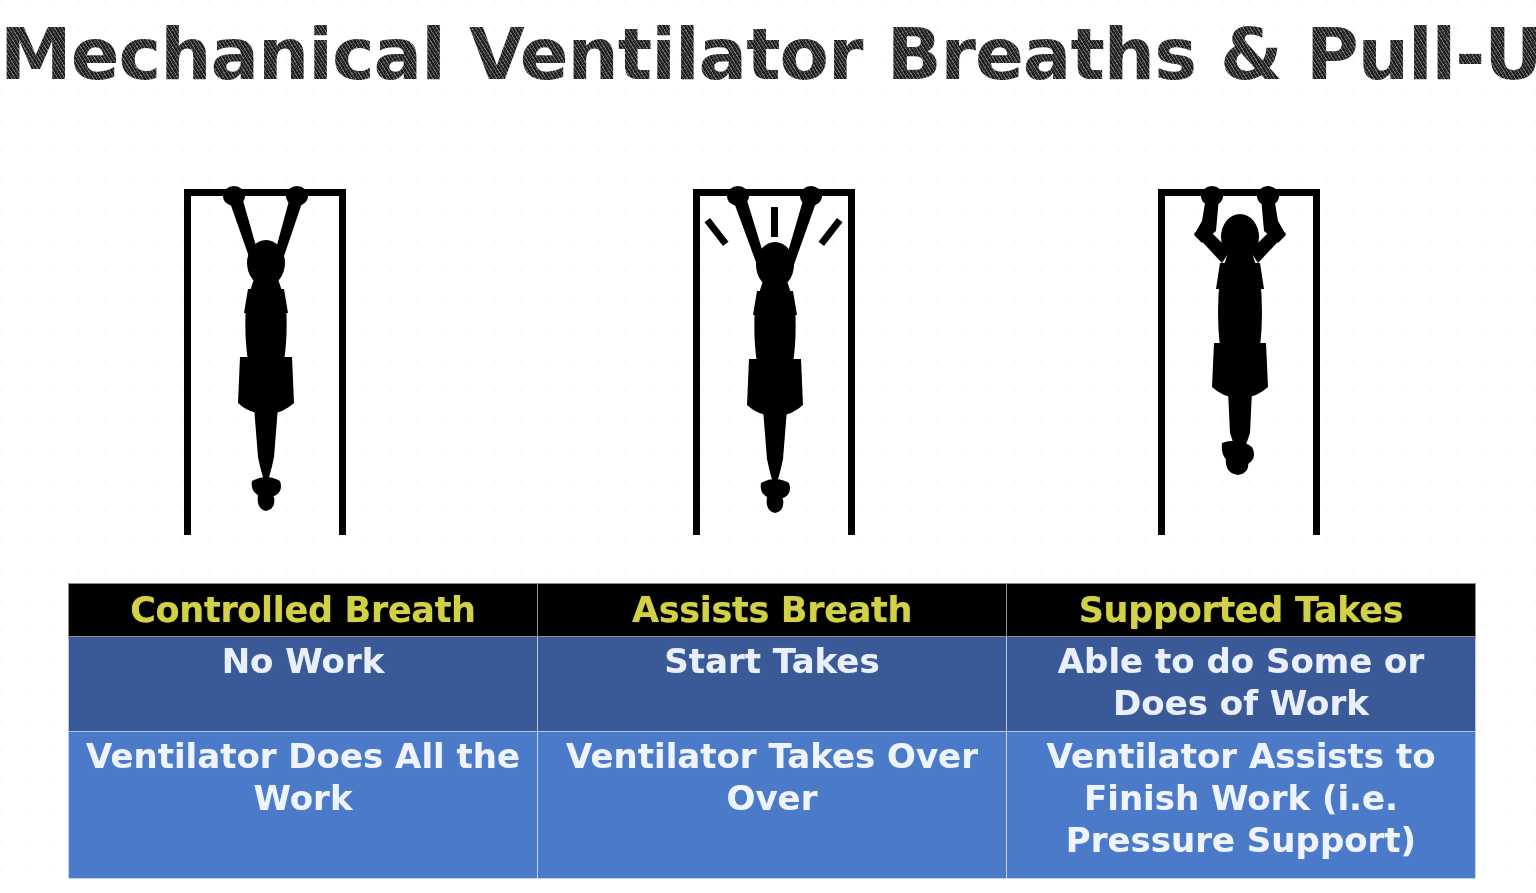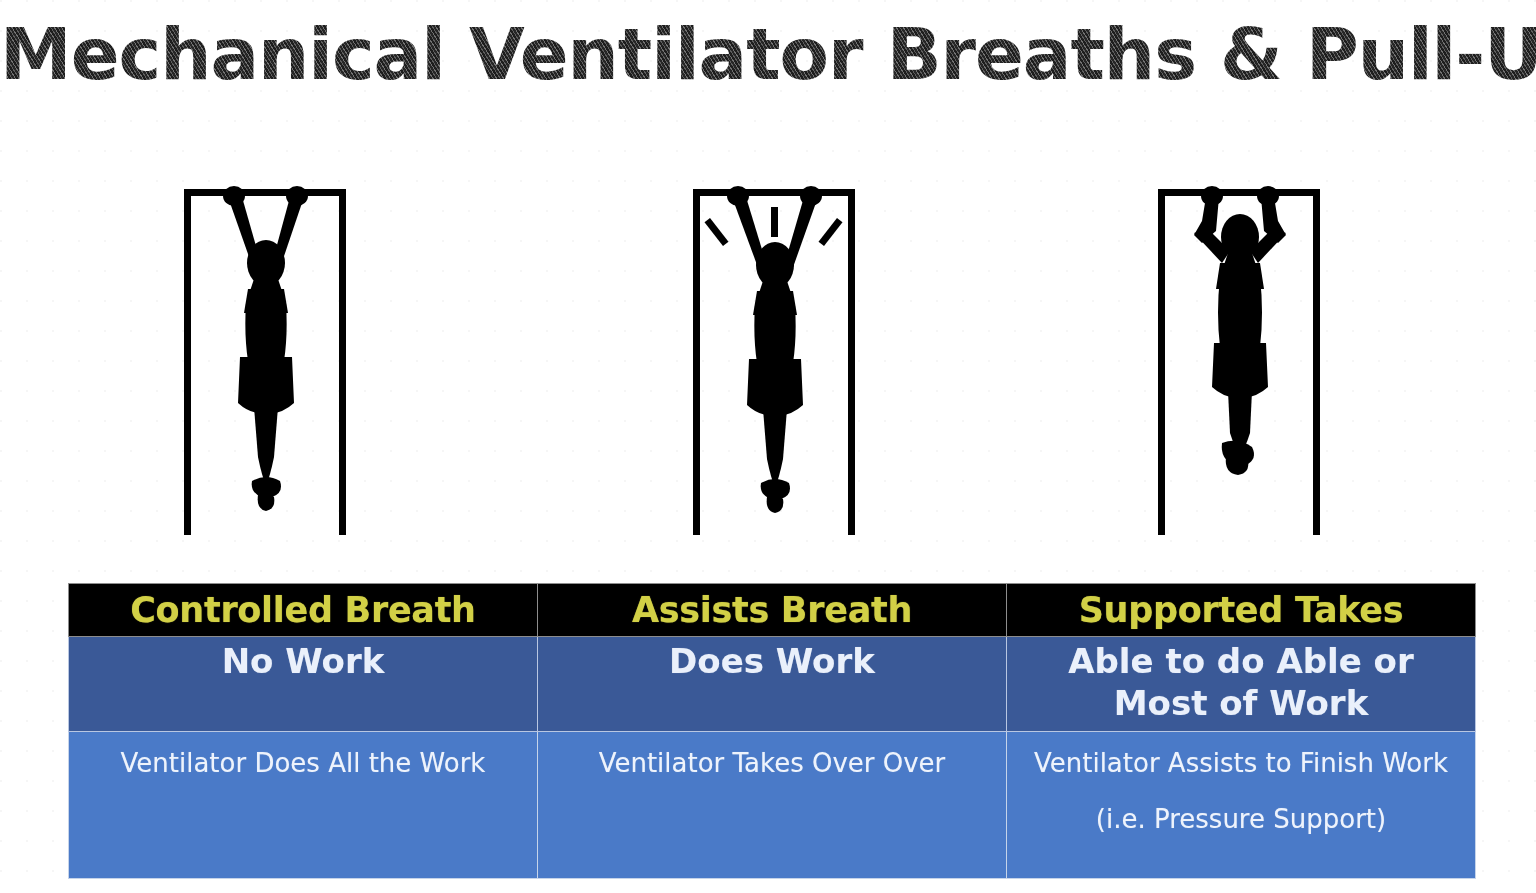--- a/index.html
+++ b/index.html
@@ -114,23 +114,23 @@
     font-weight: bold;
     line-height: 42px;
     border: 1px solid #b9c7e2;
     text-shadow: 0 0 1px rgba(255,255,255,0.35);
   }
 
   .vtable tbody tr.row-light td {
     height: 137px;
     background: #4a7ac8;
     color: #eef3fc;
-    font-size: 26px;
-    font-weight: normal;
-    line-height: 56px;
+    font-size: 34px;
+    font-weight: bold;
+    line-height: 42px;
     border: 1px solid #c6d4ea;
     text-shadow: 0 0 1px rgba(255,255,255,0.35);
   }
 </style>
 </head>
 <body>
 
 <div id="slide">
 
   <div class="title-wrap">
@@ -240,22 +240,22 @@
     <thead>
       <tr>
         <th>Controlled Breath</th>
         <th>Assists Breath</th>
         <th>Supported Takes</th>
       </tr>
     </thead>
     <tbody>
       <tr class="row-dark">
         <td>No Work</td>
-        <td>Does Work</td>
-        <td>Able to do Able or Most of Work</td>
+        <td>Start Takes</td>
+        <td>Able to do Some or Does of Work</td>
       </tr>
       <tr class="row-light">
         <td>Ventilator Does All the Work</td>
         <td>Ventilator Takes Over Over</td>
         <td>Ventilator Assists to Finish Work (i.e. Pressure Support)</td>
       </tr>
     </tbody>
   </table>
 
 </div>

